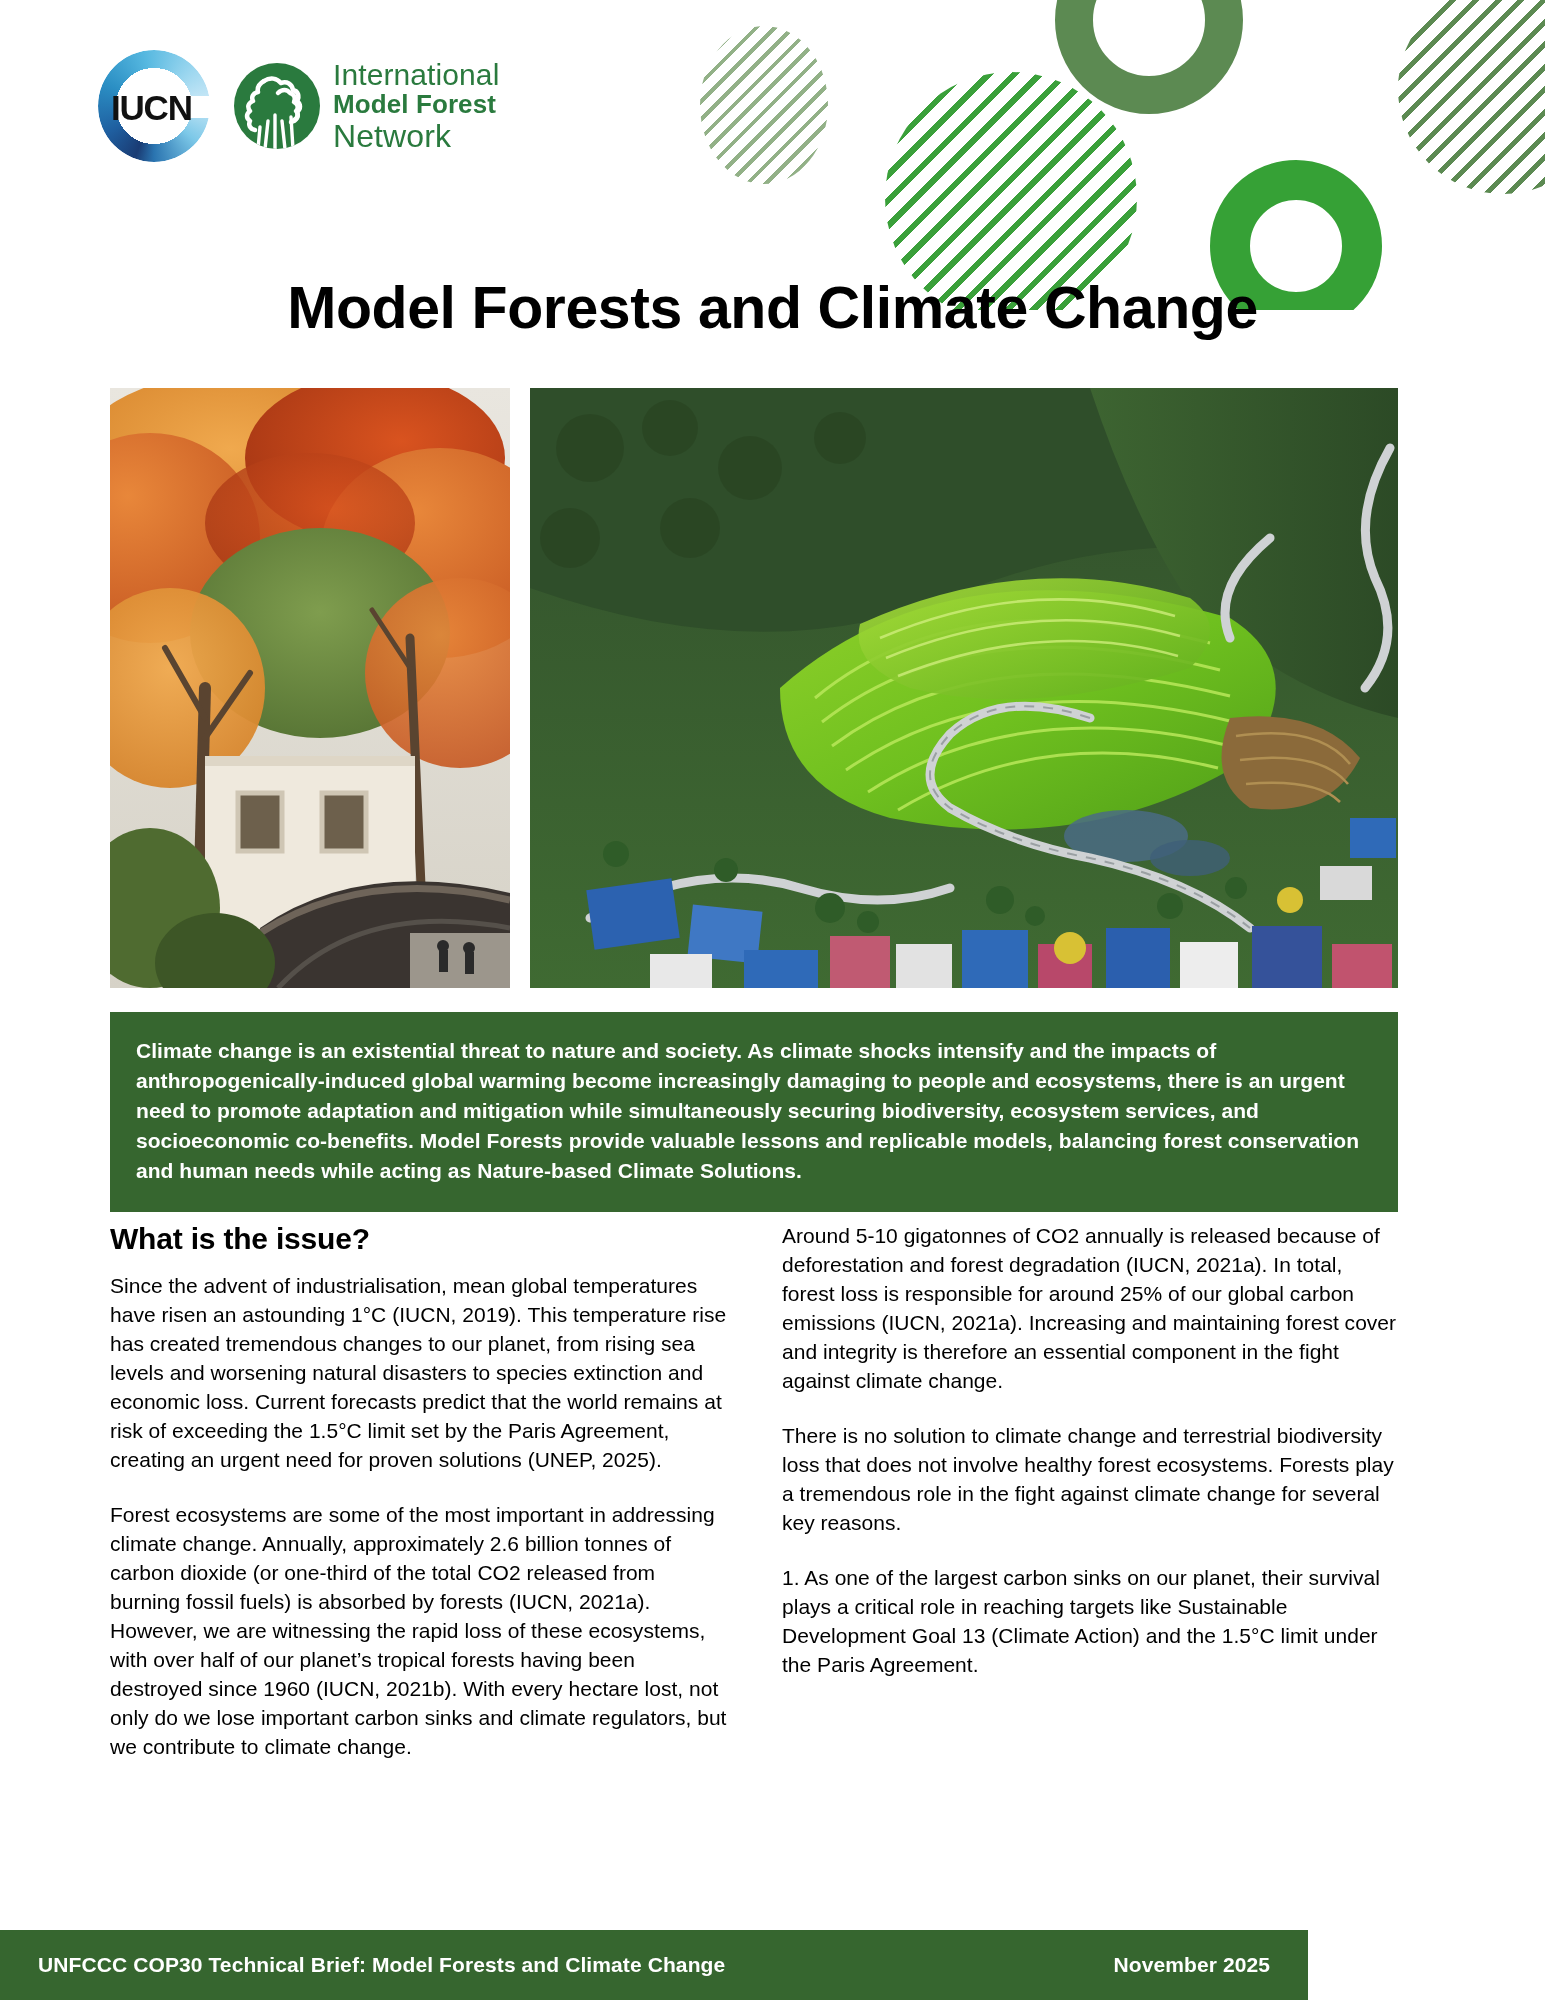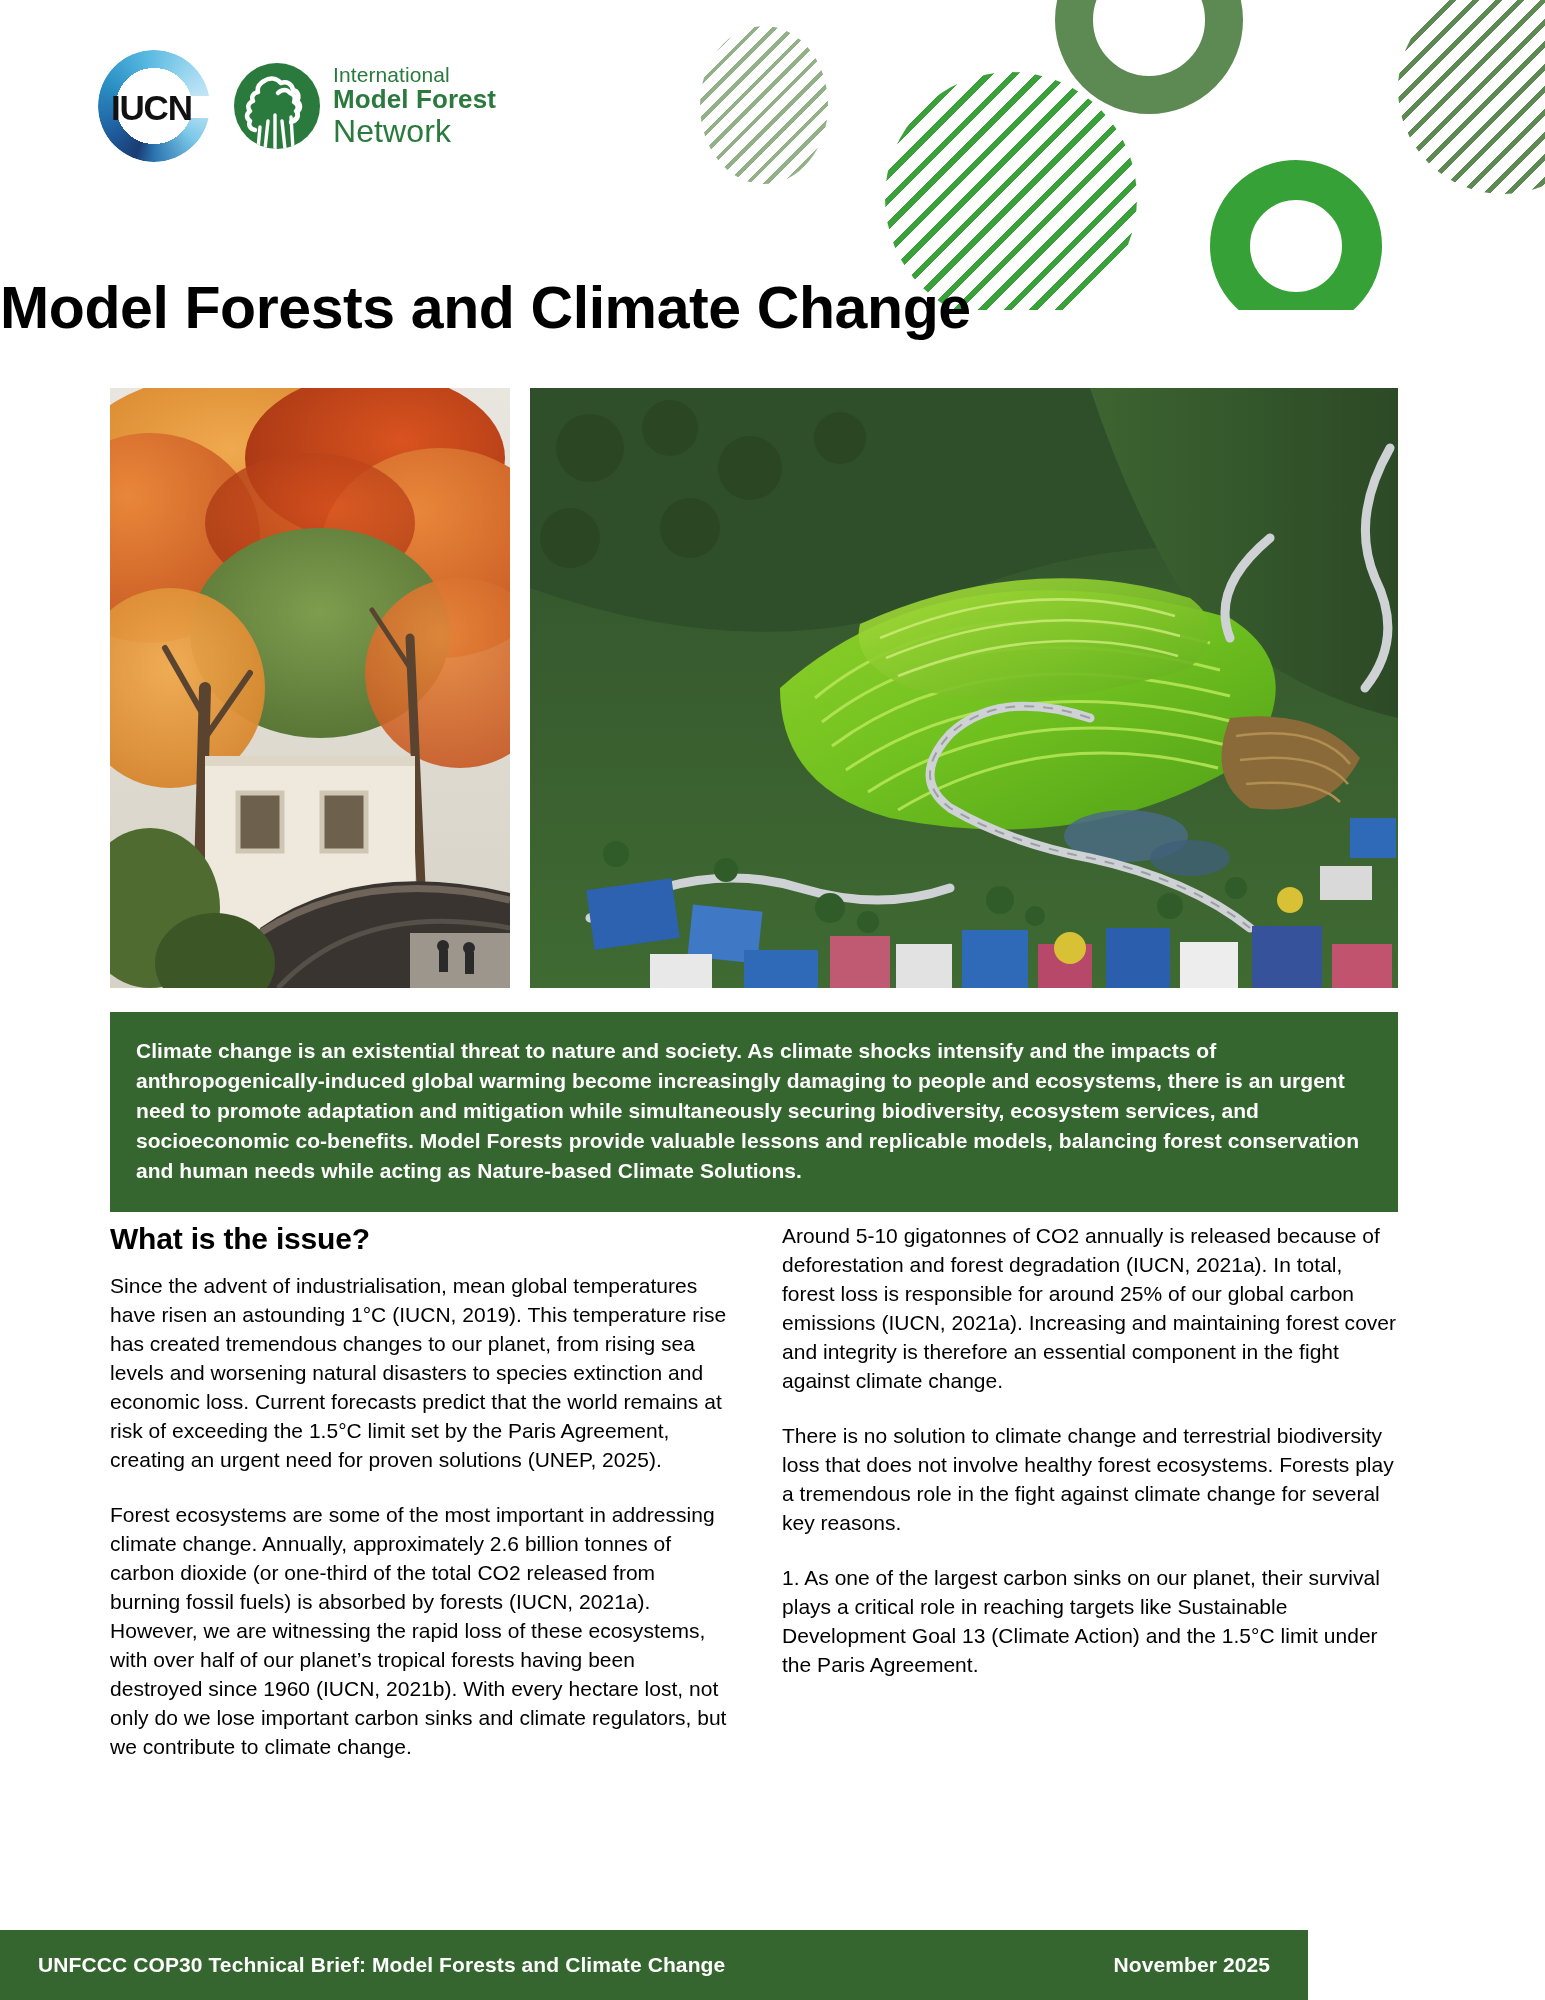--- a/index.html
+++ b/index.html
@@ -123,30 +123,31 @@
     border-radius: 50%;
     background: #2a7a3e;
     overflow: hidden;
   }
   .imfn-mark svg { position: absolute; inset: 0; }
 
   .imfn-text {
     line-height: 1.07;
     color: #2a7a3e;
   }
-  .imfn-l1 { font-size: 21px; font-weight: 400; letter-spacing: 0.1px; }
+  .imfn-l1 { font-size: 30px; font-weight: 400; letter-spacing: 0.1px; }
   .imfn-l2 { font-size: 26px; font-weight: 700; letter-spacing: 0.1px; }
   .imfn-l3 { font-size: 32px; font-weight: 400; letter-spacing: 0.1px; }
 
   
   .doc-title {
     position: absolute;
     top: 274px;
     left: 0;
     width: 1545px;
+    text-align: center;
     font-size: 59px;
     font-weight: 700;
     color: #000000;
     letter-spacing: -0.4px;
     font-family: "Liberation Sans", sans-serif;
   }
 
   
   .photos {
     position: absolute;

